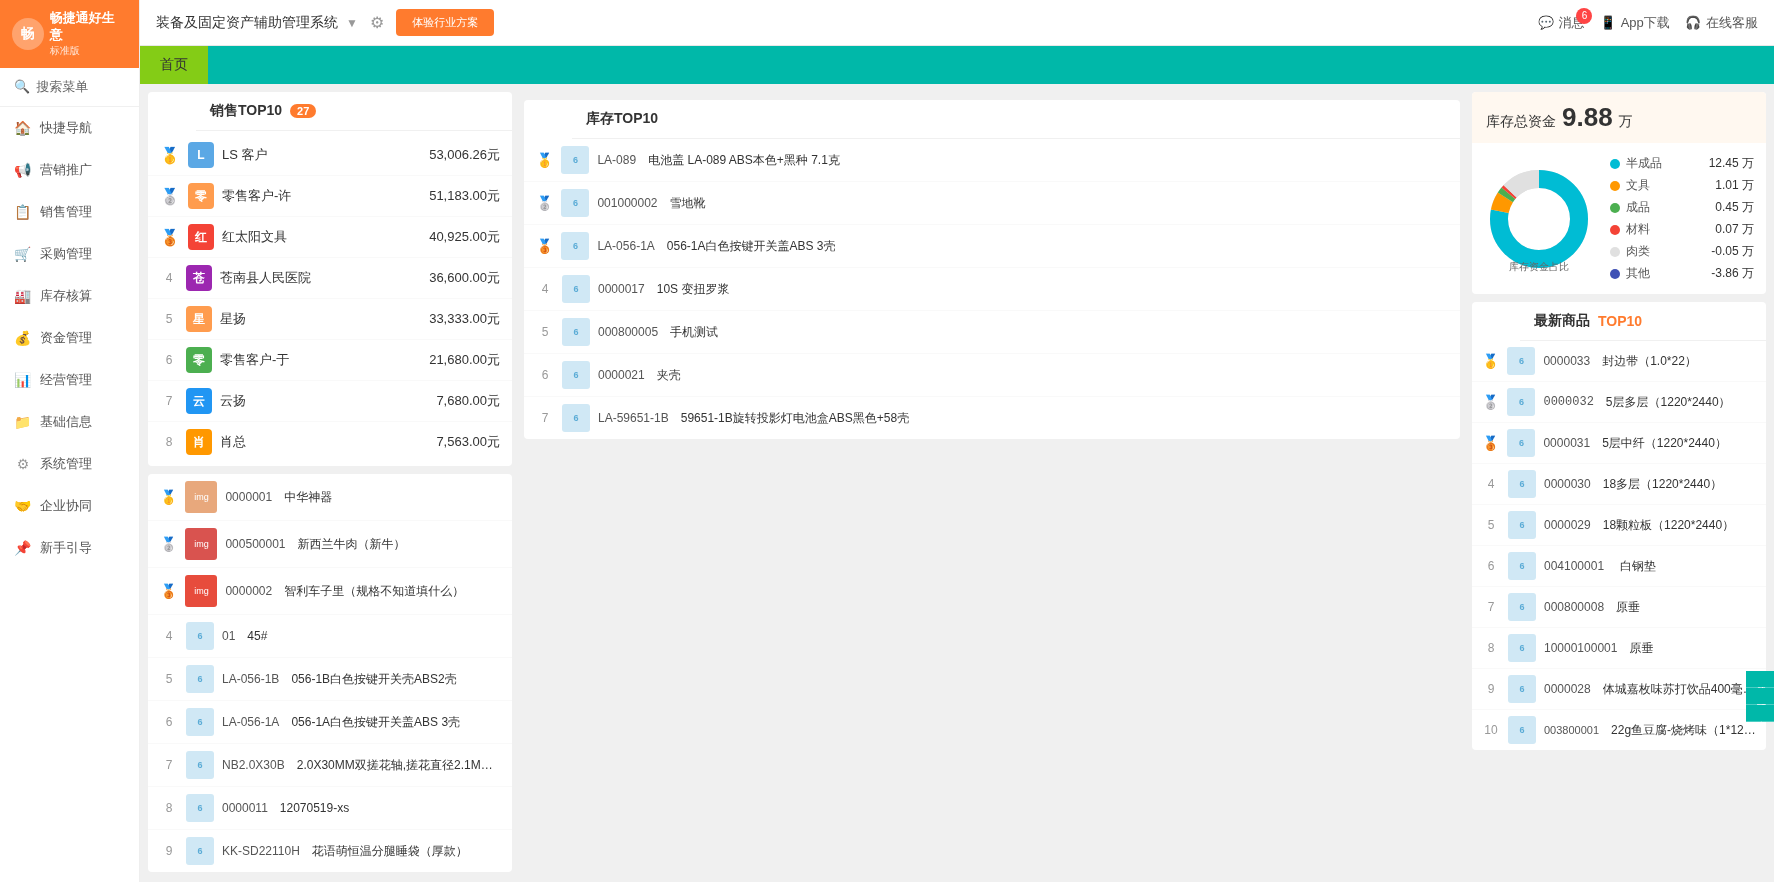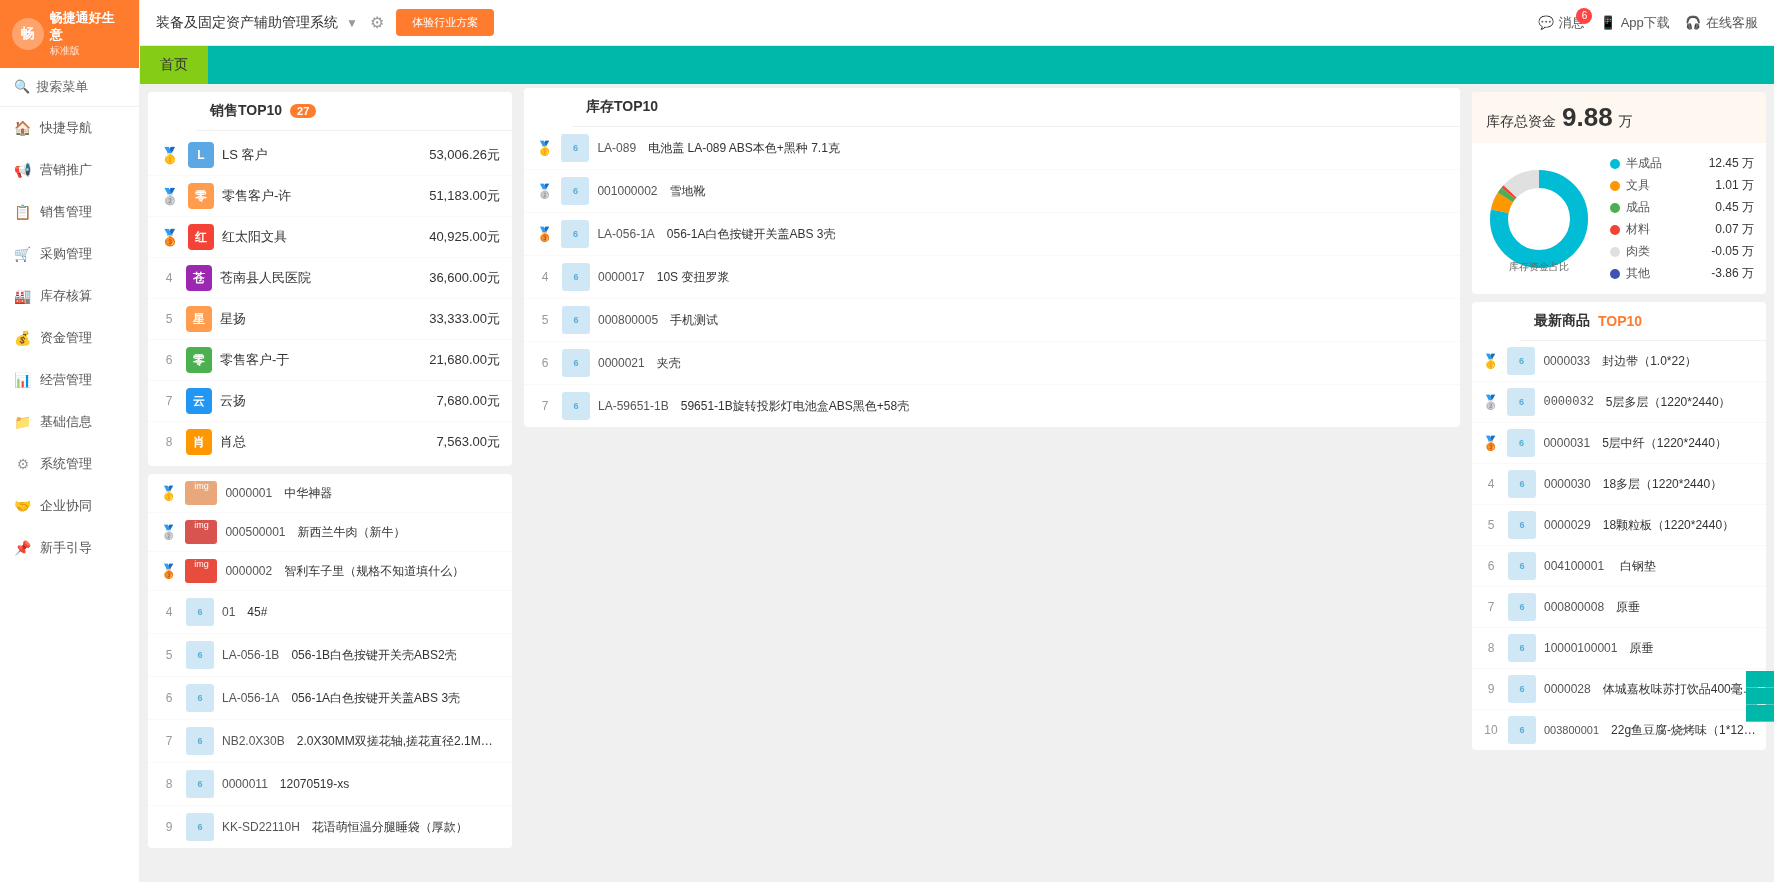--- a/index.html
+++ b/index.html
@@ -30,21 +30,21 @@
     
     .nav-tabs { background: #00b8a9; display: flex; flex-shrink: 0; }
     .nav-tab { padding: 10px 20px; color: rgba(255,255,255,0.85); font-size: 14px; cursor: pointer; }
     .nav-tab.active { background: #84cc16; color: #333; font-weight: normal; }
     
     
     .content { flex: 1; display: flex; overflow: hidden; background: #f0f0f0; gap: 0; }
     
     
     .content-left { display: flex; flex-direction: column; width: 380px; flex-shrink: 0; padding: 8px; gap: 8px; overflow-y: auto; }
-    .content-mid { flex: 1; display: flex; flex-direction: column; padding: 4px 4px; gap: 8px; overflow-y: auto; min-width: 320px; }
+    .content-mid { flex: 1; display: flex; flex-direction: column; padding: 16px 4px; gap: 8px; overflow-y: auto; min-width: 320px; }
     .content-right { width: 310px; flex-shrink: 0; display: flex; flex-direction: column; padding: 8px; gap: 8px; overflow-y: auto; }
     
     
     .card { background: #fff; border-radius: 4px; overflow: hidden; }
     .card-header { padding: 10px 14px; font-size: 14px; font-weight: bold; color: #333; display: flex; align-items: center; gap: 8px; border-bottom: 1px solid #f0f0f0; margin-left: 48px; }
     .card-header .badge { background: #ff7b2e; color: #fff; border-radius: 10px; padding: 1px 7px; font-size: 11px; }
     
     
     .table-list { padding: 4px 0; }
     .table-row { display: flex; align-items: center; padding: 7px 12px; gap: 8px; border-bottom: 1px solid #f9f9f9; }
@@ -74,21 +74,21 @@
     .legend { display: flex; flex-direction: column; gap: 5px; flex: 1; }
     .legend-item { display: flex; align-items: center; gap: 6px; font-size: 12px; }
     .legend-dot { width: 10px; height: 10px; border-radius: 50%; flex-shrink: 0; }
     .legend-name { flex: 1; color: #555; }
     .legend-val { color: #333; font-weight: 500; white-space: nowrap; }
     
     
     .section-title { font-size: 15px; font-weight: bold; color: #333; padding: 10px 12px 6px; }
     .hot-product-row { display: flex; align-items: center; padding: 7px 12px; gap: 8px; border-bottom: 1px solid #f9f9f9; }
     .hot-product-row:last-child { border-bottom: none; }
-    .hot-thumb { width: 32px; height: 24px; border-radius: 3px; background: #ddd; flex-shrink: 0; overflow: hidden; display: flex; justify-content: center; }
+    .hot-thumb { width: 32px; height: 32px; border-radius: 3px; background: #ddd; flex-shrink: 0; overflow: hidden; display: flex; align-items: center; justify-content: center; }
     
     
     .new-product-row { display: flex; align-items: center; padding: 6px 10px; gap: 8px; border-bottom: 1px solid #f9f9f9; }
     .new-product-row:last-child { border-bottom: none; }
     
     
     ::-webkit-scrollbar { width: 4px; height: 4px; }
     ::-webkit-scrollbar-thumb { background: #ddd; border-radius: 2px; }
     
     

